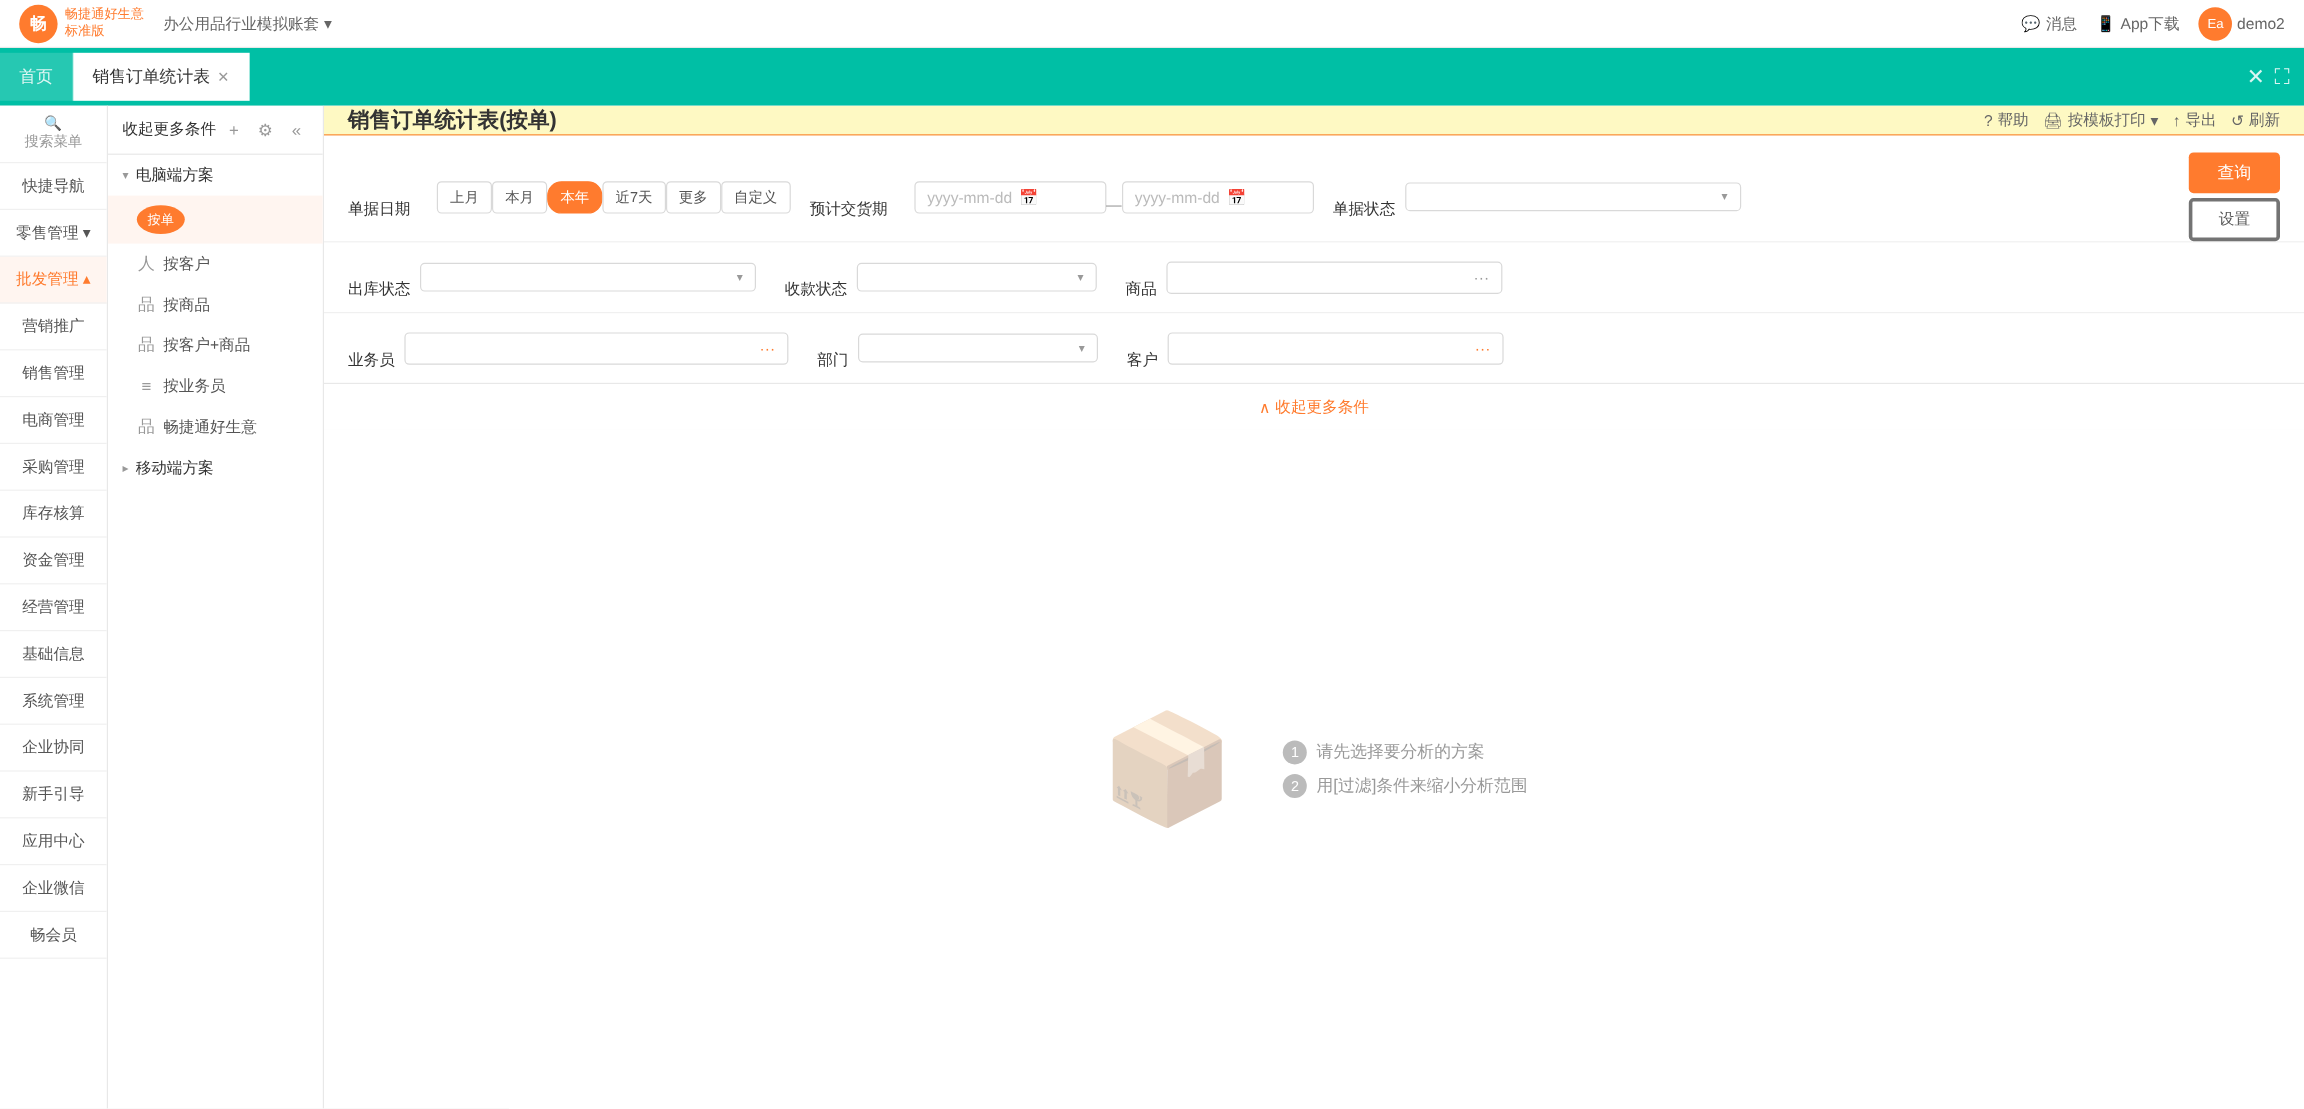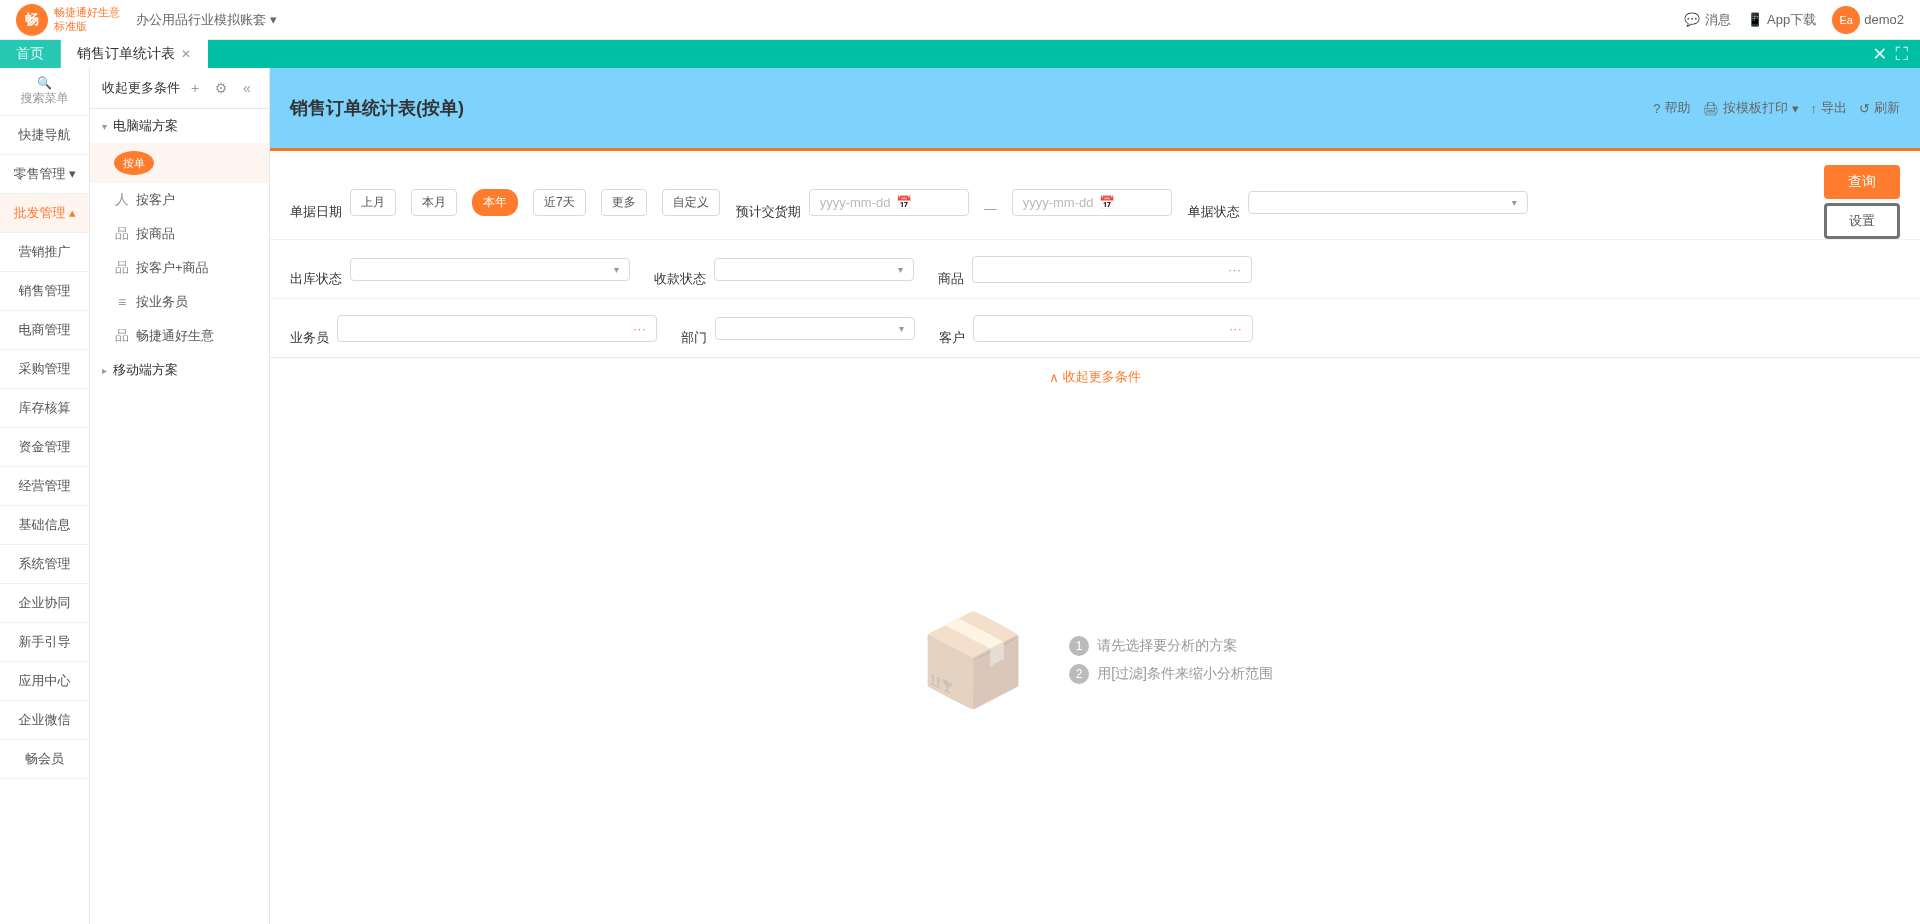--- a/index.html
+++ b/index.html
@@ -10,21 +10,21 @@
     .top-bar-left { display: flex; align-items: center; gap: 8px; }
     .logo-area { display: flex; align-items: center; gap: 6px; }
     .logo-icon { width: 32px; height: 32px; background: #ff7b2e; border-radius: 50%; display: flex; align-items: center; justify-content: center; color: white; font-size: 14px; font-weight: bold; }
     .logo-text { font-size: 11px; color: #ff7b2e; line-height: 1.2; }
     .app-selector { display: flex; align-items: center; gap: 4px; color: #666; font-size: 13px; cursor: pointer; padding: 4px 8px; border-radius: 4px; }
     .top-bar-right { display: flex; align-items: center; gap: 16px; }
     .top-bar-action { display: flex; align-items: center; gap: 4px; color: #666; font-size: 13px; cursor: pointer; }
     .user-avatar { width: 28px; height: 28px; background: #ff7b2e; border-radius: 50%; display: flex; align-items: center; justify-content: center; color: white; font-size: 12px; overflow: hidden; }
 
     
-    .nav-tabs { background: #00bfa5; height: 28px; display: flex; align-items: center; padding: 0 0; flex-shrink: 0; }
+    .nav-tabs { background: #00bfa5; height: 48px; display: flex; align-items: center; padding: 0 0; flex-shrink: 0; }
     .nav-tab { padding: 0 16px; height: 40px; display: flex; align-items: center; gap: 6px; color: rgba(255,255,255,0.85); cursor: pointer; font-size: 14px; border-right: 1px solid rgba(255,255,255,0.2); }
     .nav-tab.home { background: rgba(255,255,255,0.15); }
     .nav-tab.active { background: #fff; color: #333; }
     .nav-tab-close { color: #999; font-size: 12px; cursor: pointer; }
     .nav-tab-actions { margin-left: auto; display: flex; align-items: center; gap: 8px; padding-right: 12px; }
     .nav-tab-action { color: rgba(255,255,255,0.85); cursor: pointer; font-size: 18px; }
 
     
     .main-layout { display: flex; flex: 1; overflow: hidden; }
 
@@ -46,21 +46,21 @@
     .scheme-group-header { padding: 8px 12px; display: flex; align-items: center; gap: 6px; cursor: pointer; }
     .scheme-group-title { font-size: 13px; color: #333; font-weight: 500; }
     .scheme-group-arrow { font-size: 10px; color: #999; }
     .scheme-item { padding: 8px 12px 8px 24px; display: flex; align-items: center; gap: 6px; cursor: pointer; font-size: 13px; color: #555; }
     .scheme-item.active { background: #fff5f0; color: #ff7b2e; }
     .scheme-item-icon { width: 16px; height: 16px; display: flex; align-items: center; justify-content: center; font-size: 12px; }
     .scheme-item-active-dot { width: 32px; height: 32px; background: #ff7b2e; border-radius: 50%; display: flex; align-items: center; justify-content: center; color: white; font-size: 12px; margin-right: 4px; }
 
     
     .main-content { flex: 1; display: flex; flex-direction: column; overflow: hidden; background: #f5f5f5; }
-    .page-header { background: #7dd3fc; padding: 28px 20px; display: flex; align-items: center; justify-content: space-between; border-bottom: 3px solid #f97316; }
+    .page-header { background: #fef9c3; padding: 0 20px; display: flex; align-items: center; justify-content: space-between; border-bottom: 1px solid #f97316; }
     .page-title { font-size: 18px; font-weight: 600; color: #333; }
     .page-actions { display: flex; align-items: center; gap: 12px; }
     .page-action { display: flex; align-items: center; gap: 4px; color: #666; font-size: 13px; cursor: pointer; }
     .filter-date-btn { padding: 4px 10px; border: 1px solid #d9d9d9; border-radius: 4px; font-size: 12px; cursor: pointer; color: #555; background: #fff; }
     .filter-date-btn.active { background: #ff7b2e; border-color: #ff7b2e; color: #fff; border-radius: 12px; }
     .filter-separator { color: #999; }
     .filter-date-input { border: 1px solid #d9d9d9; border-radius: 4px; padding: 5px 10px; font-size: 13px; color: #bbb; display: flex; align-items: center; gap: 6px; cursor: pointer; min-width: 160px; }
 
     
     .collapse-btn { text-align: center; padding: 10px; background: #fff; color: #ff7b2e; font-size: 13px; cursor: pointer; border-top: 1px solid #e8e8e8; display: flex; align-items: center; justify-content: center; gap: 4px; }
@@ -72,21 +72,21 @@
     
     .empty-state { flex: 1; display: flex; flex-direction: column; align-items: center; justify-content: center; gap: 16px; background: #fff; }
     .empty-hints { display: flex; flex-direction: column; gap: 8px; }
     .empty-hint { display: flex; align-items: center; gap: 8px; color: #999; font-size: 14px; }
     .empty-hint-num { width: 20px; height: 20px; border-radius: 50%; background: #ccc; color: white; display: flex; align-items: center; justify-content: center; font-size: 12px; }
 
     .filter-section { background: #fff; }
     
     .field-group { display: flex; align-items: center; gap: 8px; }
     .field-label { font-size: 13px; color: #333; white-space: nowrap; margin-top: 20px; }
-    .field-control { display: flex; align-items: flex-end; gap: 15px; }
+    .field-control { display: flex; align-items: flex-end; gap: 0; margin-left: 14px; }
     
     .select-box { border: 1px solid #d9d9d9; border-radius: 4px; padding: 5px 10px; font-size: 13px; color: #333; background: #fff; display: flex; align-items: center; gap: 4px; cursor: pointer; }
     .select-box-wide { min-width: 280px; justify-content: space-between; }
     .select-box-medium { min-width: 200px; justify-content: space-between; }
     .chevron-down { font-size: 10px; color: #999; }
   </style>
 </head>
 <body>
 
 <div class="top-bar">

